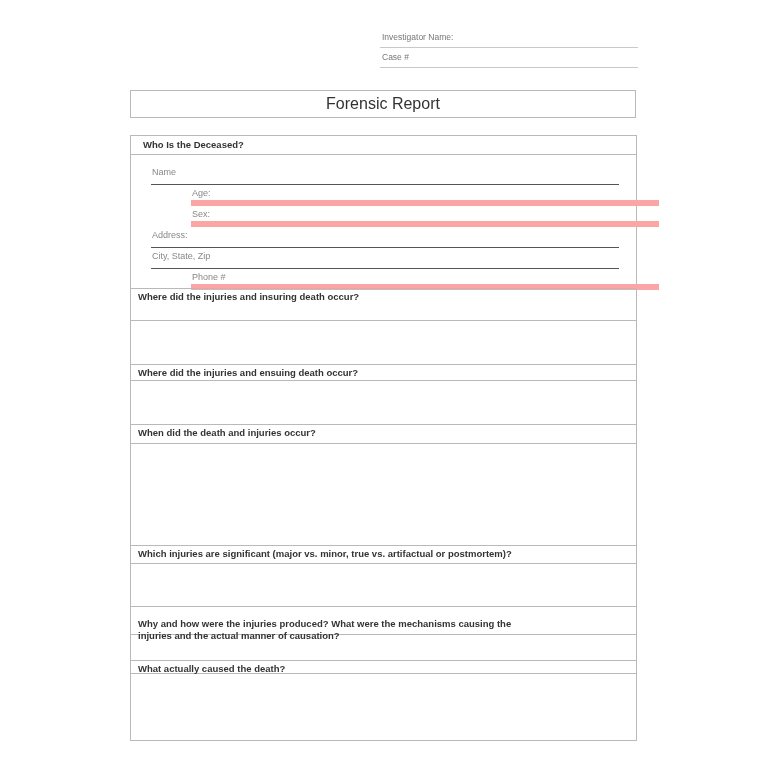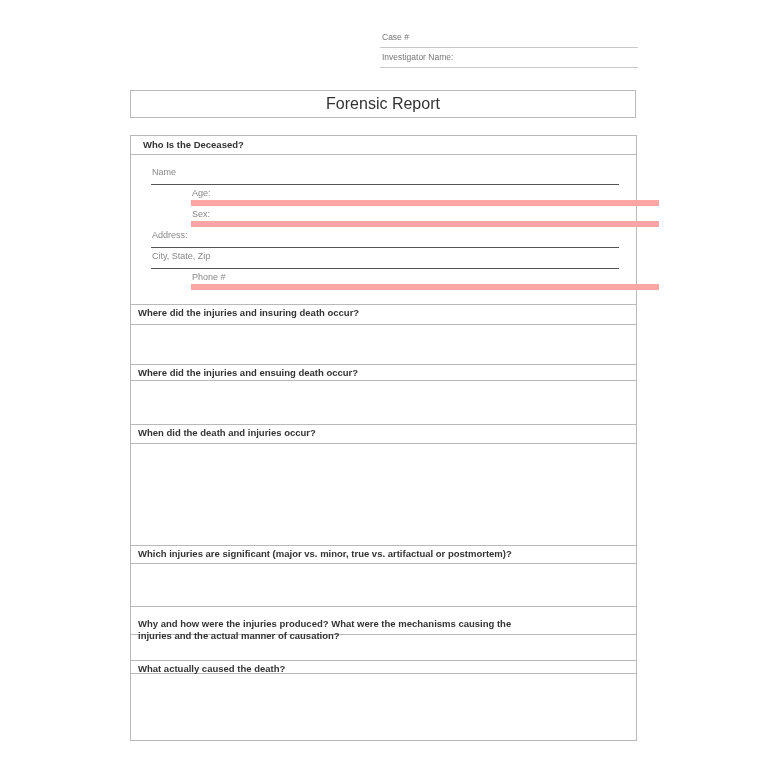--- a/index.html
+++ b/index.html
@@ -89,24 +89,24 @@
       box-sizing: border-box;
     }
     .field.dark { border-bottom: 1px solid #555; }
     .field.light { border-bottom: 6px solid #fca5a5; margin-left: 40px; }
   </style>
 </head>
 <body>
 
 <div class="inv-block">
   <div class="inv-row">
-    <span>Case #</span>
+    <span>Investigator Name:</span>
   </div>
   <div class="inv-row">
-    <span>Investigator Name:</span>
+    <span>Case #</span>
   </div>
 </div>
 
 <div class="title-box">Forensic Report</div>
 
 <div class="form-box">
 
   <div class="sec-head first" style="top:0; height:19px; line-height:17px;">Who Is the Deceased?</div>
 
   <div class="answer-area" style="top:19px; height:150px;">
@@ -123,21 +123,21 @@
       <span>Address:</span>
     </div>
     <div class="field dark" style="top:93px;">
       <span>City, State, Zip</span>
     </div>
     <div class="field light" style="top:114px;">
       <span>Phone #</span>
     </div>
   </div>
 
-  <div class="sec-head sec-top-border" style="top:168px; height:21px; line-height:16px;">Where did the injuries and insuring death occur?</div>
+  <div class="sec-head sec-top-border" style="top:152px; height:33px; line-height:16px;">Where did the injuries and insuring death occur?</div>
   <div class="answer-area" style="top:187px; height:41px;"></div>
 
   <div class="sec-head sec-top-border" style="top:228px; height:17px; line-height:16px;">Where did the injuries and ensuing death occur?</div>
   <div class="answer-area" style="top:247px; height:41px;"></div>
 
   <div class="sec-head sec-top-border" style="top:288px; height:20px; line-height:16px;">When did the death and injuries occur?</div>
   <div class="answer-area" style="top:307px; height:42px;"></div>
 
   <div class="answer-area" style="top:368px; height:41px;"></div>
 

